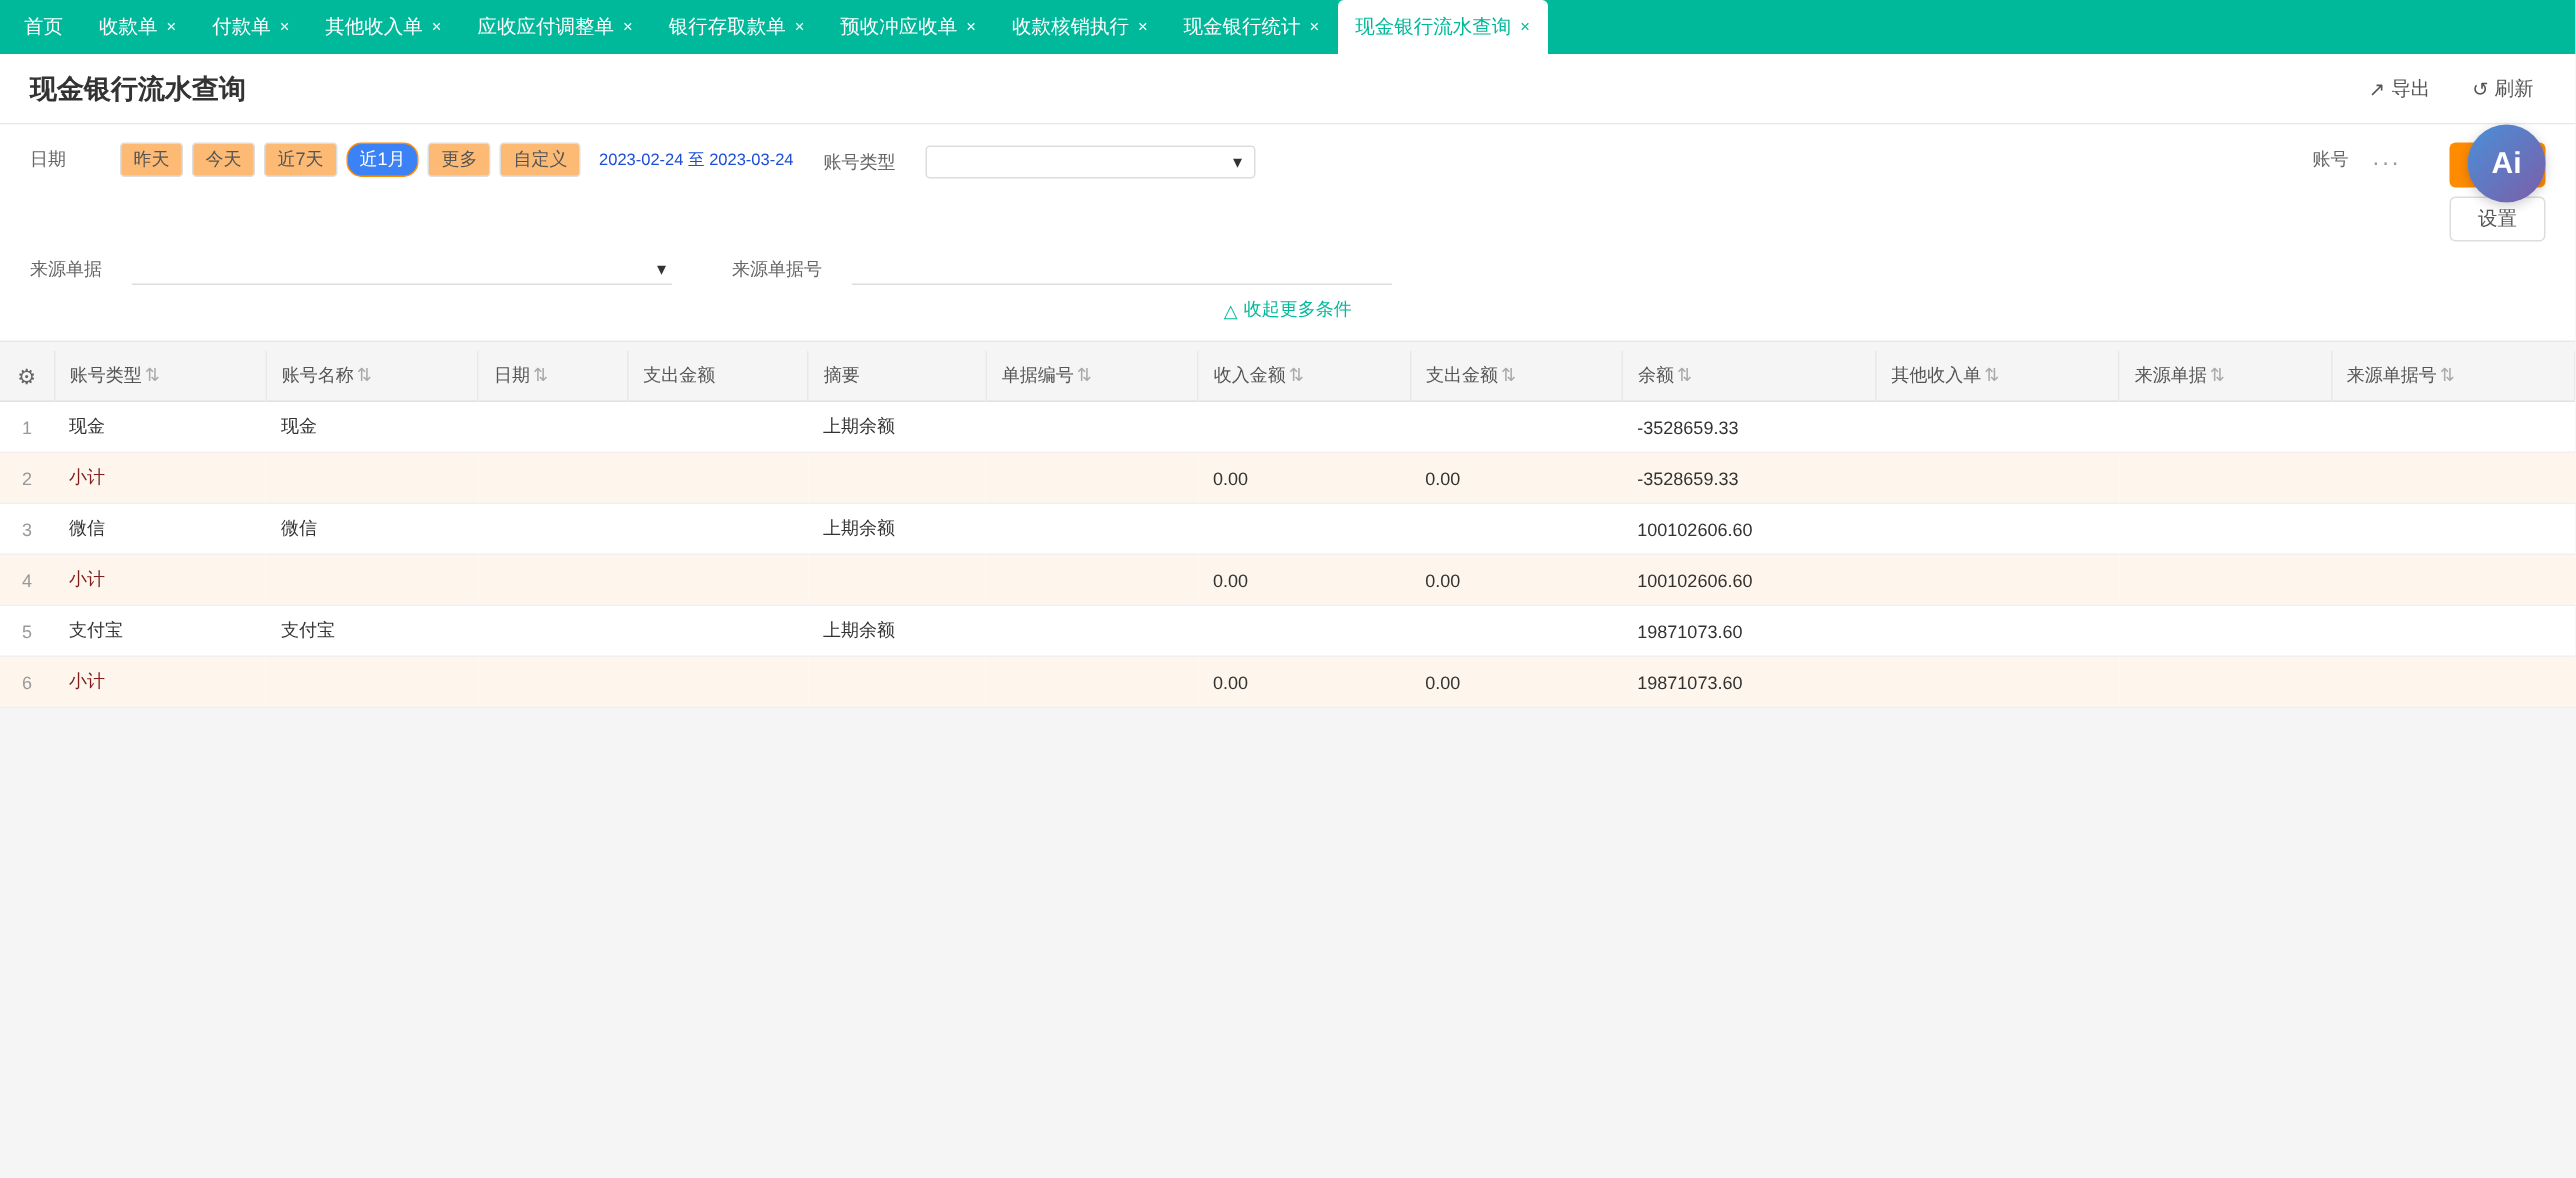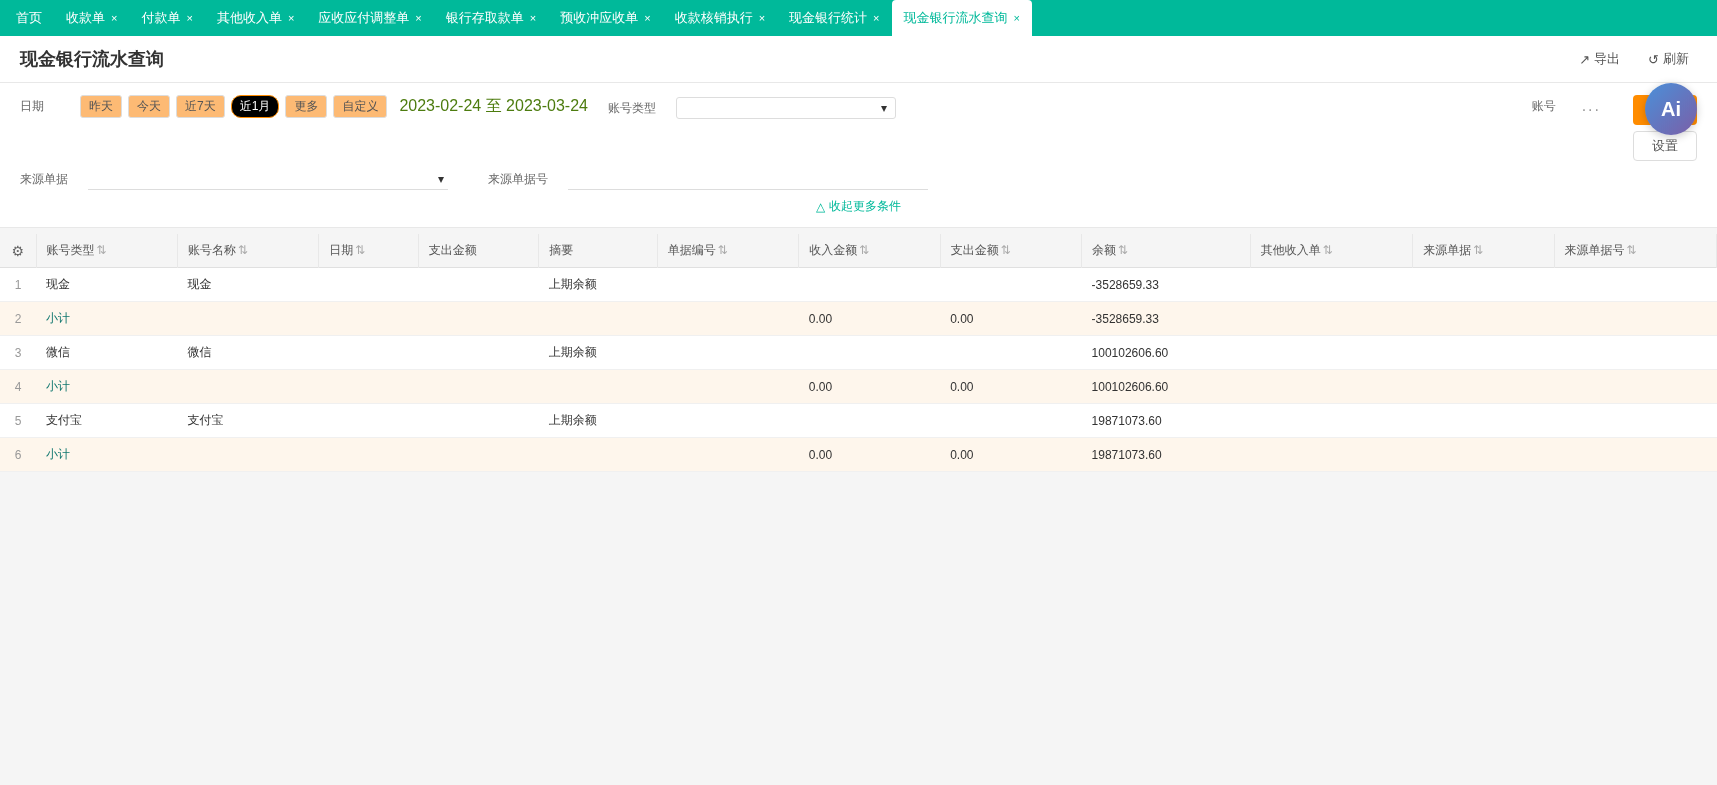--- a/index.html
+++ b/index.html
@@ -100,28 +100,28 @@
     .date-btn {
       padding: 2px 8px;
       border: 1px solid #ddd;
       border-radius: 3px;
       cursor: pointer;
       color: #555;
       background: #fdba74;
       font-size: 12px;
     }
     .date-btn.active {
-      background: #000000;
+      background: #3b82f6;
       border-color: #ff8c00;
       color: #fff;
       border-radius: 10px;
     }
     .date-range {
-      color: #4d7c0f;
-      font-size: 16px;
+      color: #1d4ed8;
+      font-size: 11px;
       margin-left: 6px;
     }
     .filter-select {
       display: flex;
       align-items: center;
       border: 1px solid #ddd;
       border-radius: 3px;
       padding: 3px 8px;
       min-width: 200px;
       cursor: pointer;
@@ -234,21 +234,21 @@
     }
     tbody td {
       padding: 8px 10px;
       color: #333;
       white-space: nowrap;
     }
     tbody td.num {
       text-align: left;
     }
     tbody td.orange {
-      color: #0f766e;
+      color: #7f1d1d;
     }
     .row-num {
       color: #999;
       text-align: center;
     }
     .gear-th {
       text-align: center;
       width: 36px;
     }
     .th-gear {
@@ -351,21 +351,21 @@
     </div>
 
     <div style="flex:1; display:flex; align-items:center; gap:20px; padding-top:2px;">
       <span class="filter-label">账号类型</span>
       <div class="filter-select" style="min-width:220px;">
         <span class="filter-select-text"></span>
         <span>▾</span>
       </div>
     </div>
 
-    <div style="display:flex; align-items:center; gap:10px; padding-top:2px;">
+    <div style="display:flex; align-items:center; padding-top:2px;">
       <span class="filter-label">账号</span>
       <span class="more-dots">...</span>
     </div>
 
     <div class="btn-group">
       <button class="query-btn">查询</button>
       <button class="setting-btn">设置</button>
     </div>
   </div>
 

